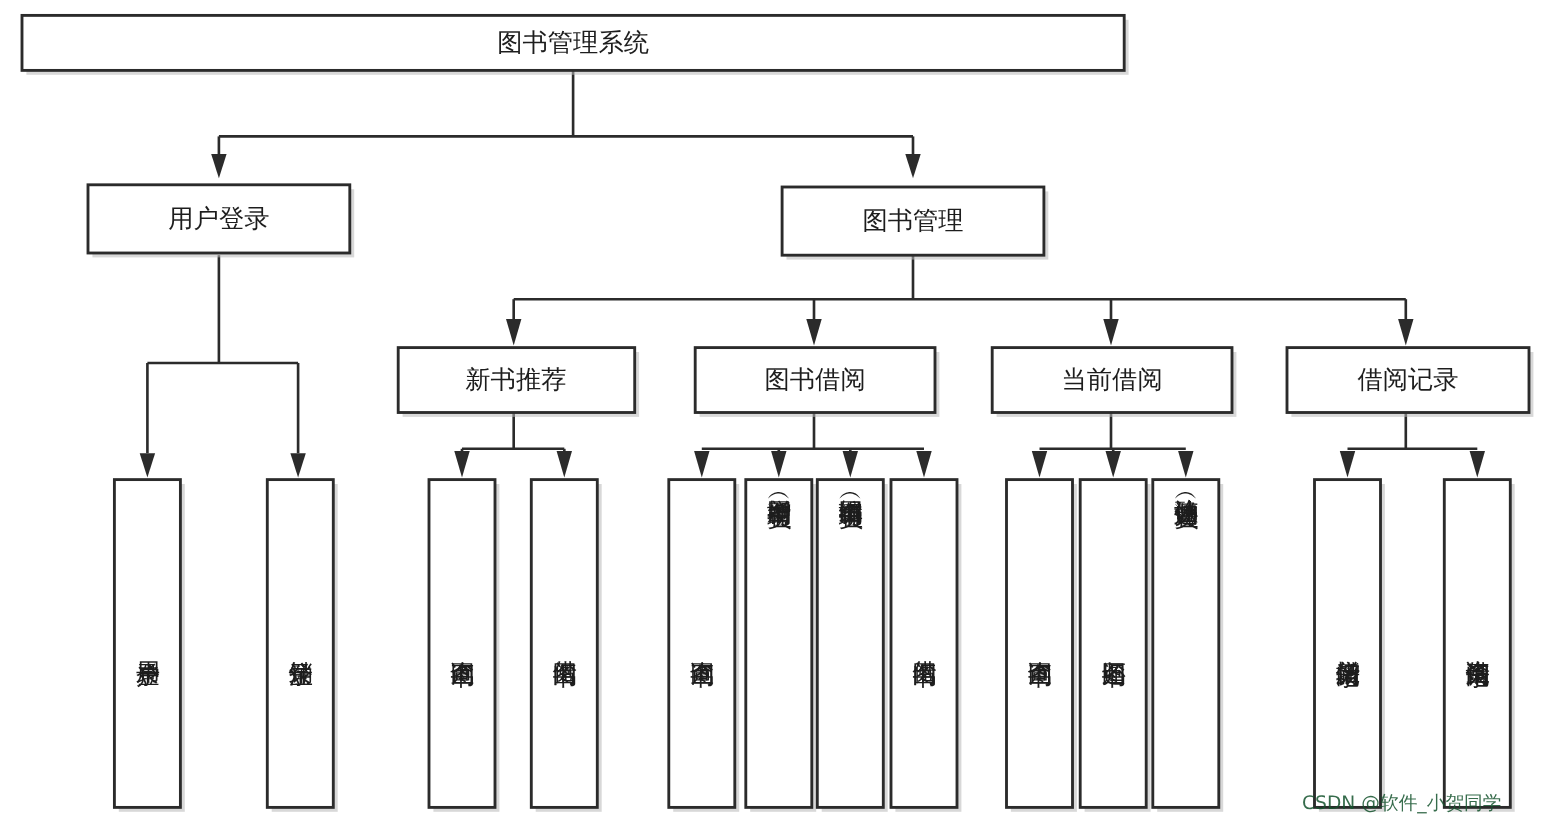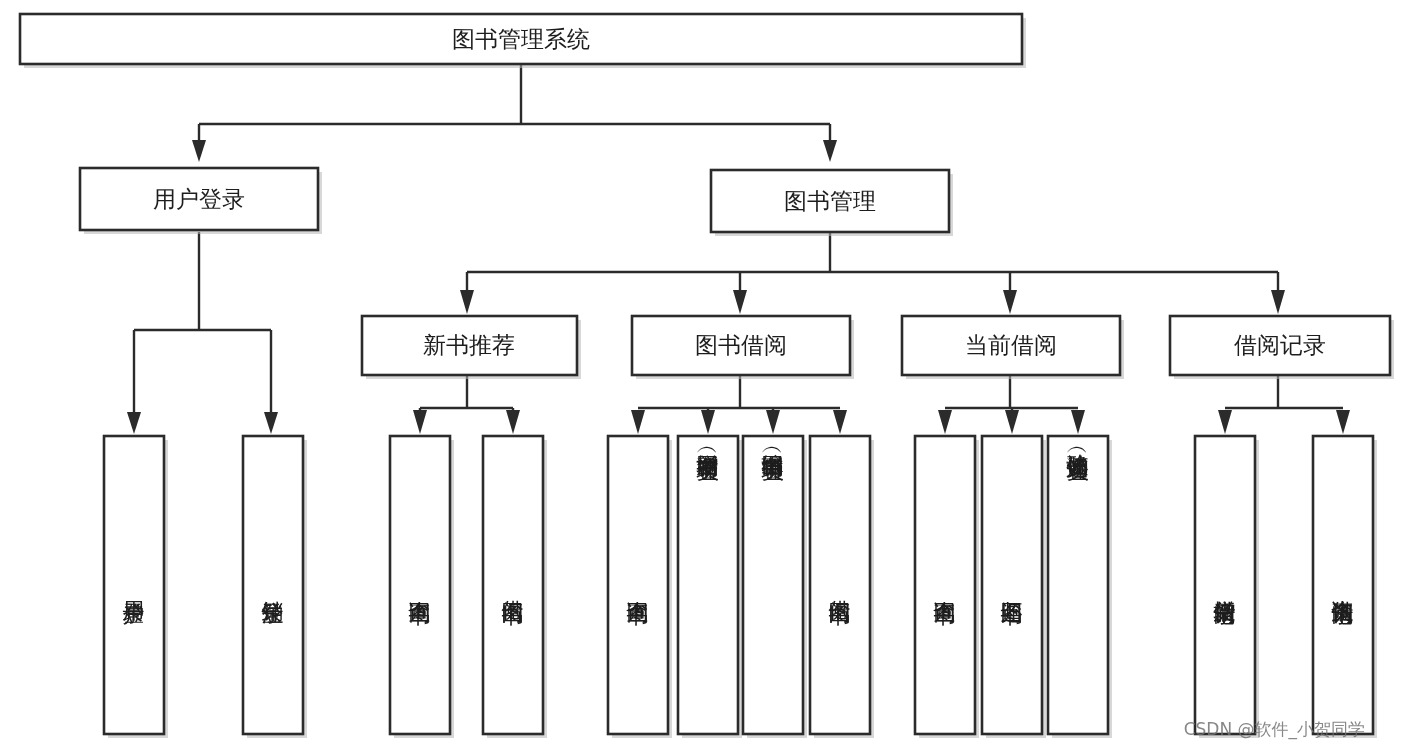--- a/index.html
+++ b/index.html
@@ -72,21 +72,21 @@
     letter-spacing: 1px;
     text-align: center;
     white-space: nowrap;
   }
   #watermark {
     position: absolute;
     right: 8px;
     bottom: 6px;
     font-family: "DejaVu Sans", "Liberation Sans", sans-serif;
     font-size: 17px;
-    color: #737373;
+    color: #14532d;
     opacity: 0.85;
     white-space: nowrap;
     pointer-events: none;
   }
 </style>
 </head>
 <body>
 
 <div id="diagram-root">
 

